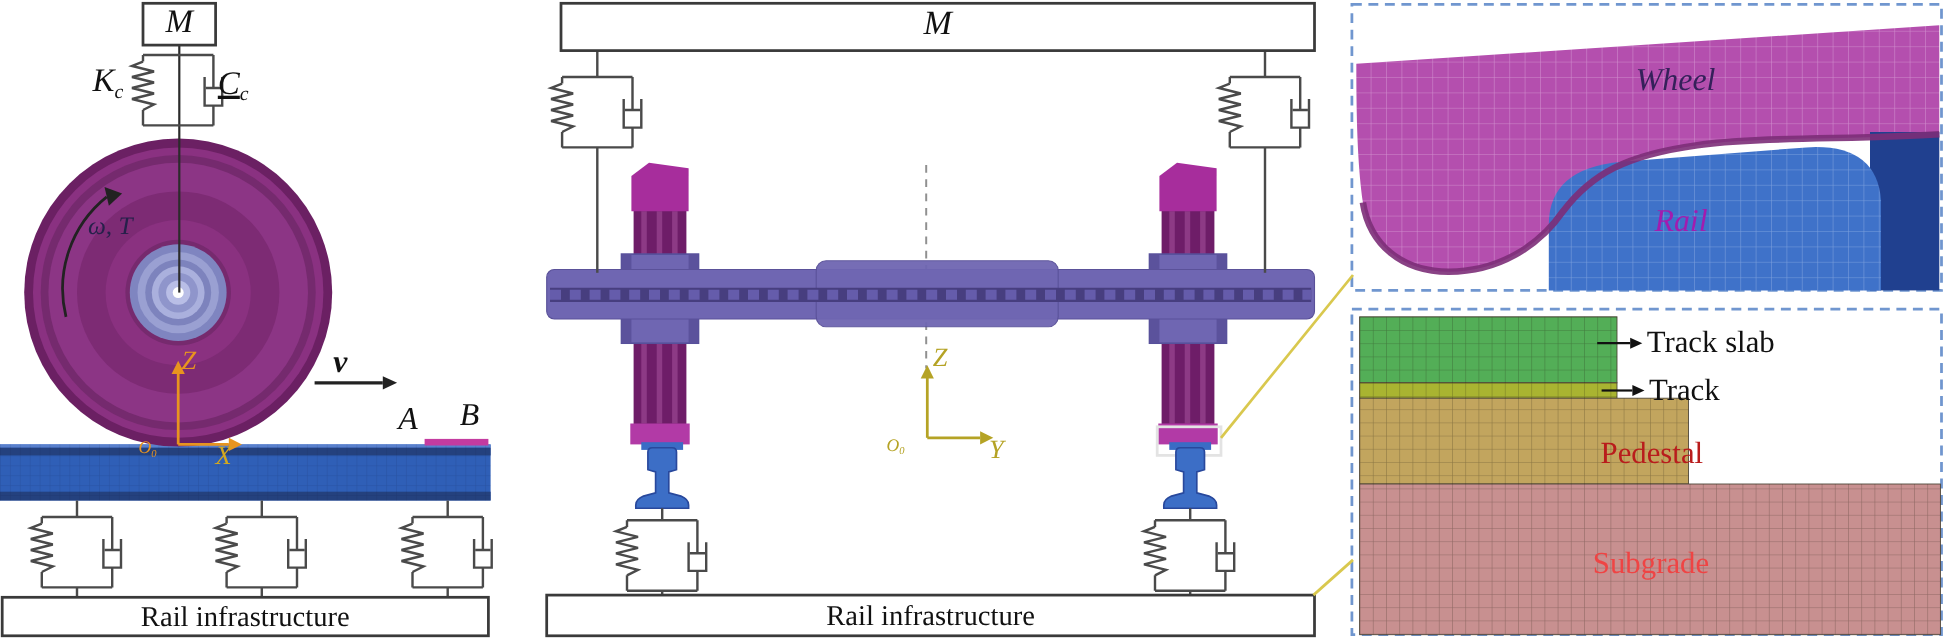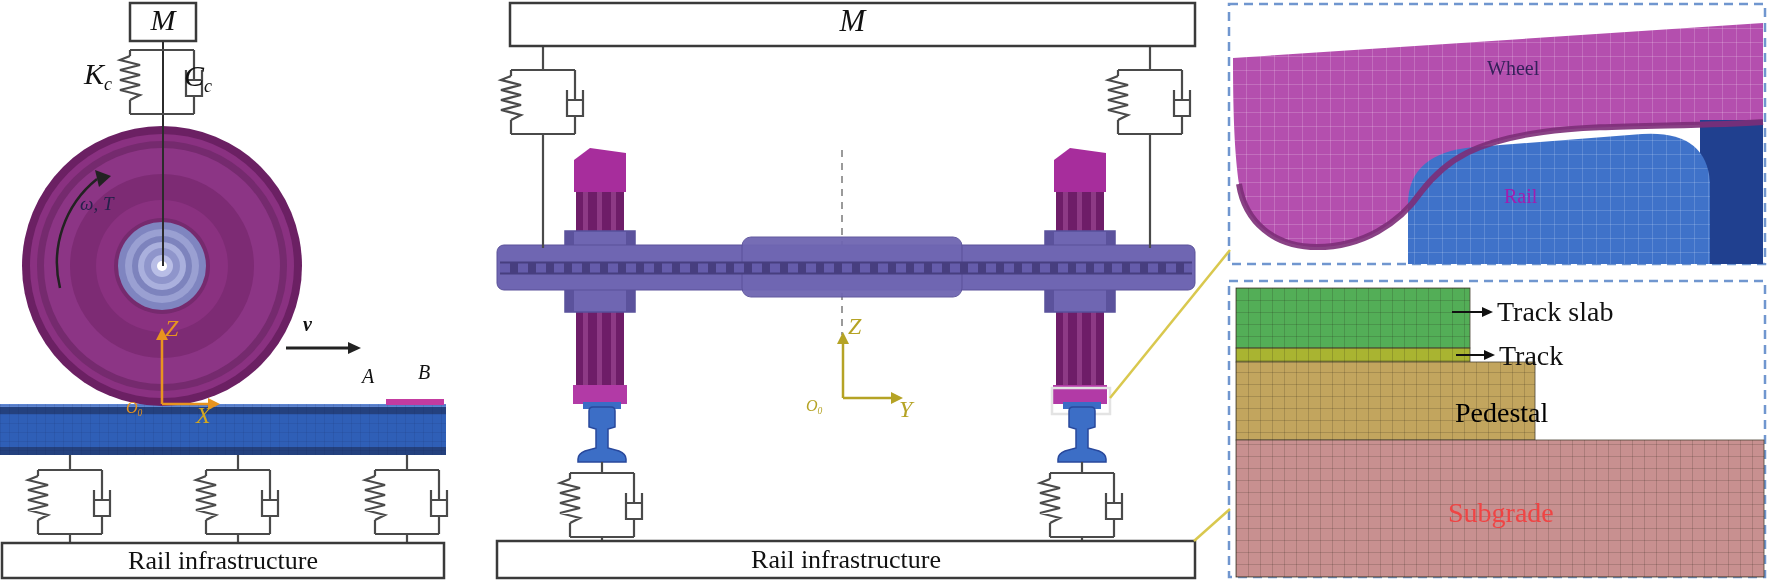--- a/index.html
+++ b/index.html
@@ -4,26 +4,26 @@
 <style>
   html,body{margin:0;padding:0;background:#ffffff;}
   #fig{position:relative;width:1770px;height:585px;background:#ffffff;overflow:hidden;
        font-family:"Liberation Serif","DejaVu Serif",serif;}
   #art{position:absolute;left:0;top:0;}
   .lbl{position:absolute;color:#111;white-space:nowrap;line-height:1.05;}
   .it{font-style:italic;}
   .b{font-weight:bold;}
   .ctr{text-align:center;}
   .sub{font-size:0.6em;font-style:italic;position:relative;top:0.32em;}
-  .s30{font-size:30px;} .s31{font-size:31px;} .s27{font-size:20px;} .s28{font-size:28px;font-family:Liberation Serif, serif;}
-  .s26{font-size:26px;text-align:center;} .s24{font-size:24px;} .s23{font-size:19px;} .s21{font-size:16px;}
+  .s30{font-size:30px;} .s31{font-size:31px;} .s27{font-size:29px;font-style:italic;} .s28{font-size:28px;font-family:Liberation Serif, serif;}
+  .s26{font-size:26px;text-align:center;} .s24{font-size:24px;} .s23{font-size:23px;} .s21{font-size:16px;}
   .orange{color:#e8941f;} .yellowx{color:#d3a81f;} .olive{color:#b5a325;}
   .winecap{color:#26204a;}
   .wheelc{color:#35205a;} .railc{color:#a21caf;}
-  .pedc{color:#000000;} .subgc{color:#ef4444;}
+  .pedc{color:#b91c1c;} .subgc{color:#ef4444;}
 </style>
 </head>
 <body>
 
 <div id="fig">
 
 <svg id="art" width="1770" height="585" viewBox="0 0 1770 585" xmlns="http://www.w3.org/2000/svg" xmlns:xlink="http://www.w3.org/1999/xlink">
   <defs>
     <g id="sd" fill="none" stroke="#4a4a4a" stroke-width="2.2">
       <path d="M-32,0 H32 M-32,64 H32 M-32,0 V6 M-32,50 V64 M32,0 V30 M25,30 H39 M32,46 V64"></path>
@@ -222,21 +222,21 @@
 
   <g stroke="#d9c84e" stroke-width="2.5">
     <line x1="1110" y1="398" x2="1230" y2="250"></line>
     <line x1="1194" y1="541" x2="1230" y2="509"></line>
   </g>
 </svg>
 
 <div class="lbl it s30 ctr" style="left:130px;top:4px;width:66px;">M</div>
 
 <div class="lbl s30" style="left:84px;top:58px;font-family:Liberation Serif, serif;"><span class="it">K</span><span class="sub">c</span></div>
-<div class="lbl s30" style="left:184px;top:60px;"><span class="it">C</span><span class="sub">c</span></div>
+<div class="lbl s30" style="left:198px;top:60px;text-decoration:underline;"><span class="it">C</span><span class="sub">c</span></div>
 
 <div class="lbl it s23 winecap" style="left:80px;top:194px;">ω, T</div>
 <div class="lbl it b s27" style="left:303px;top:314px;">v</div>
 <div class="lbl it s27" style="left:362px;top:366px;">A</div>
 <div class="lbl it s27" style="left:418px;top:362px;">B</div>
 
 <div class="lbl s21 orange" style="left:126px;top:400px;"><span class="it">O</span><span class="sub">0</span></div>
 <div class="lbl it s24 orange" style="left:165px;top:316px;">Z</div>
 <div class="lbl it s24 yellowx" style="left:196px;top:403px;">X</div>
 

